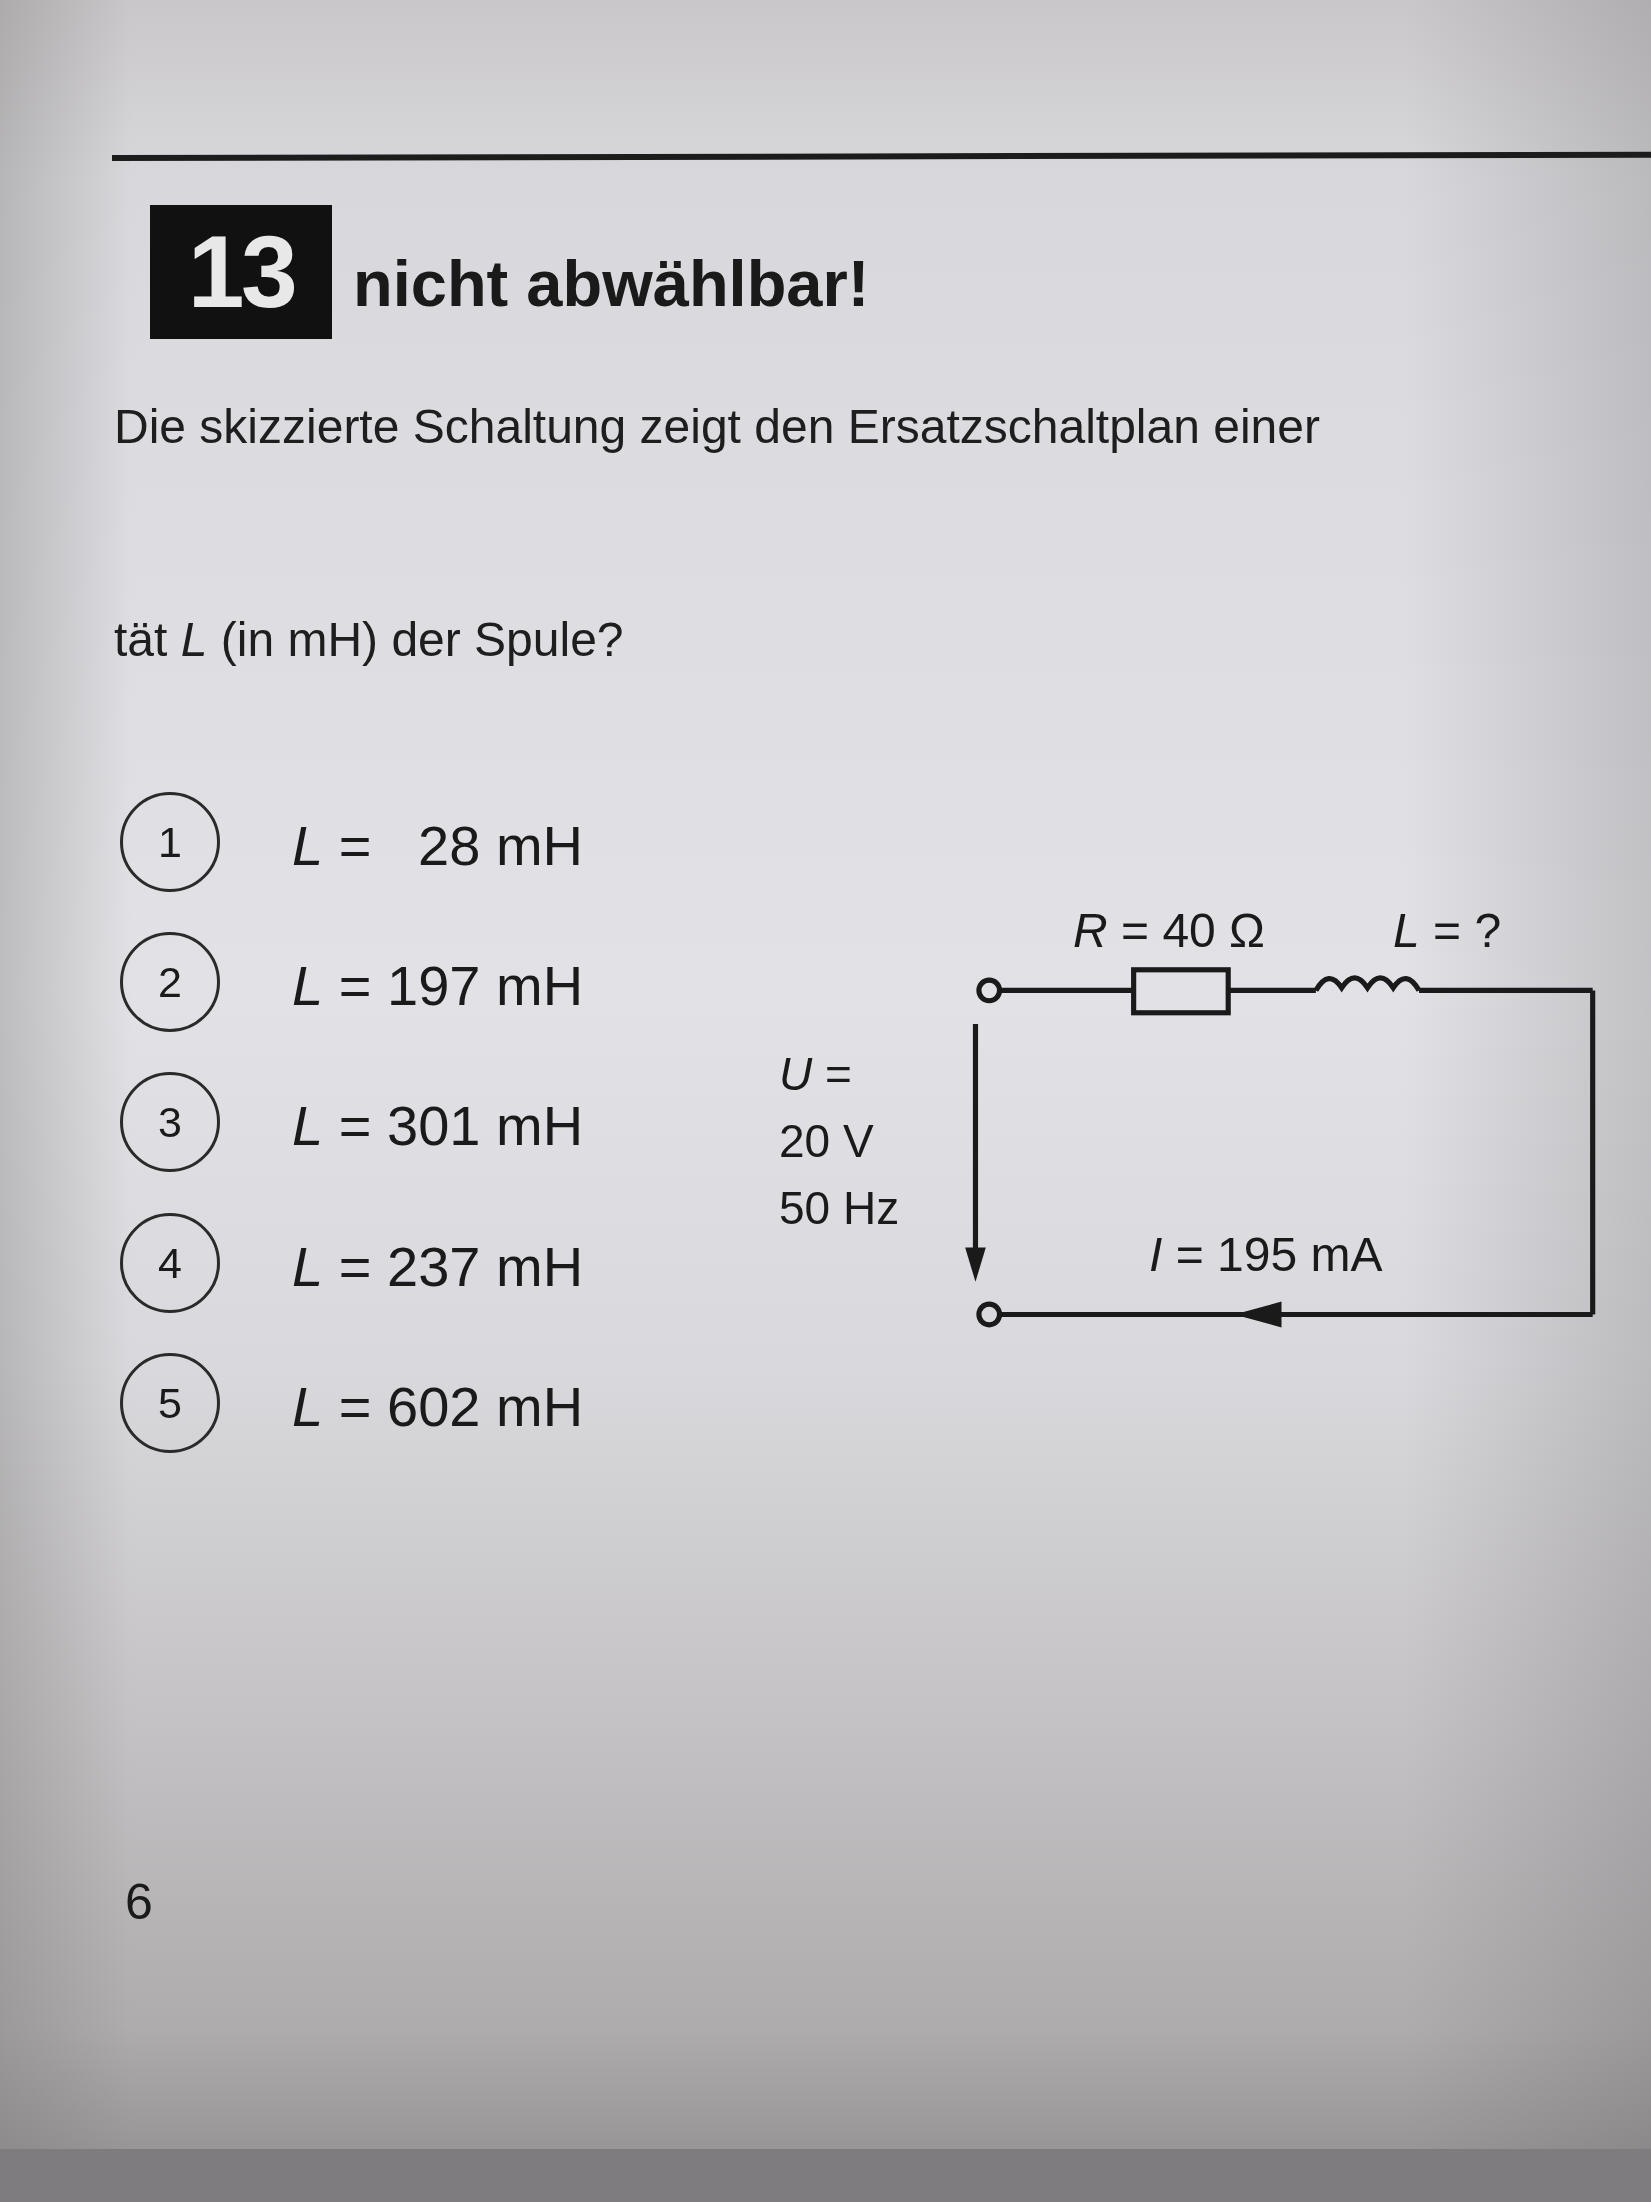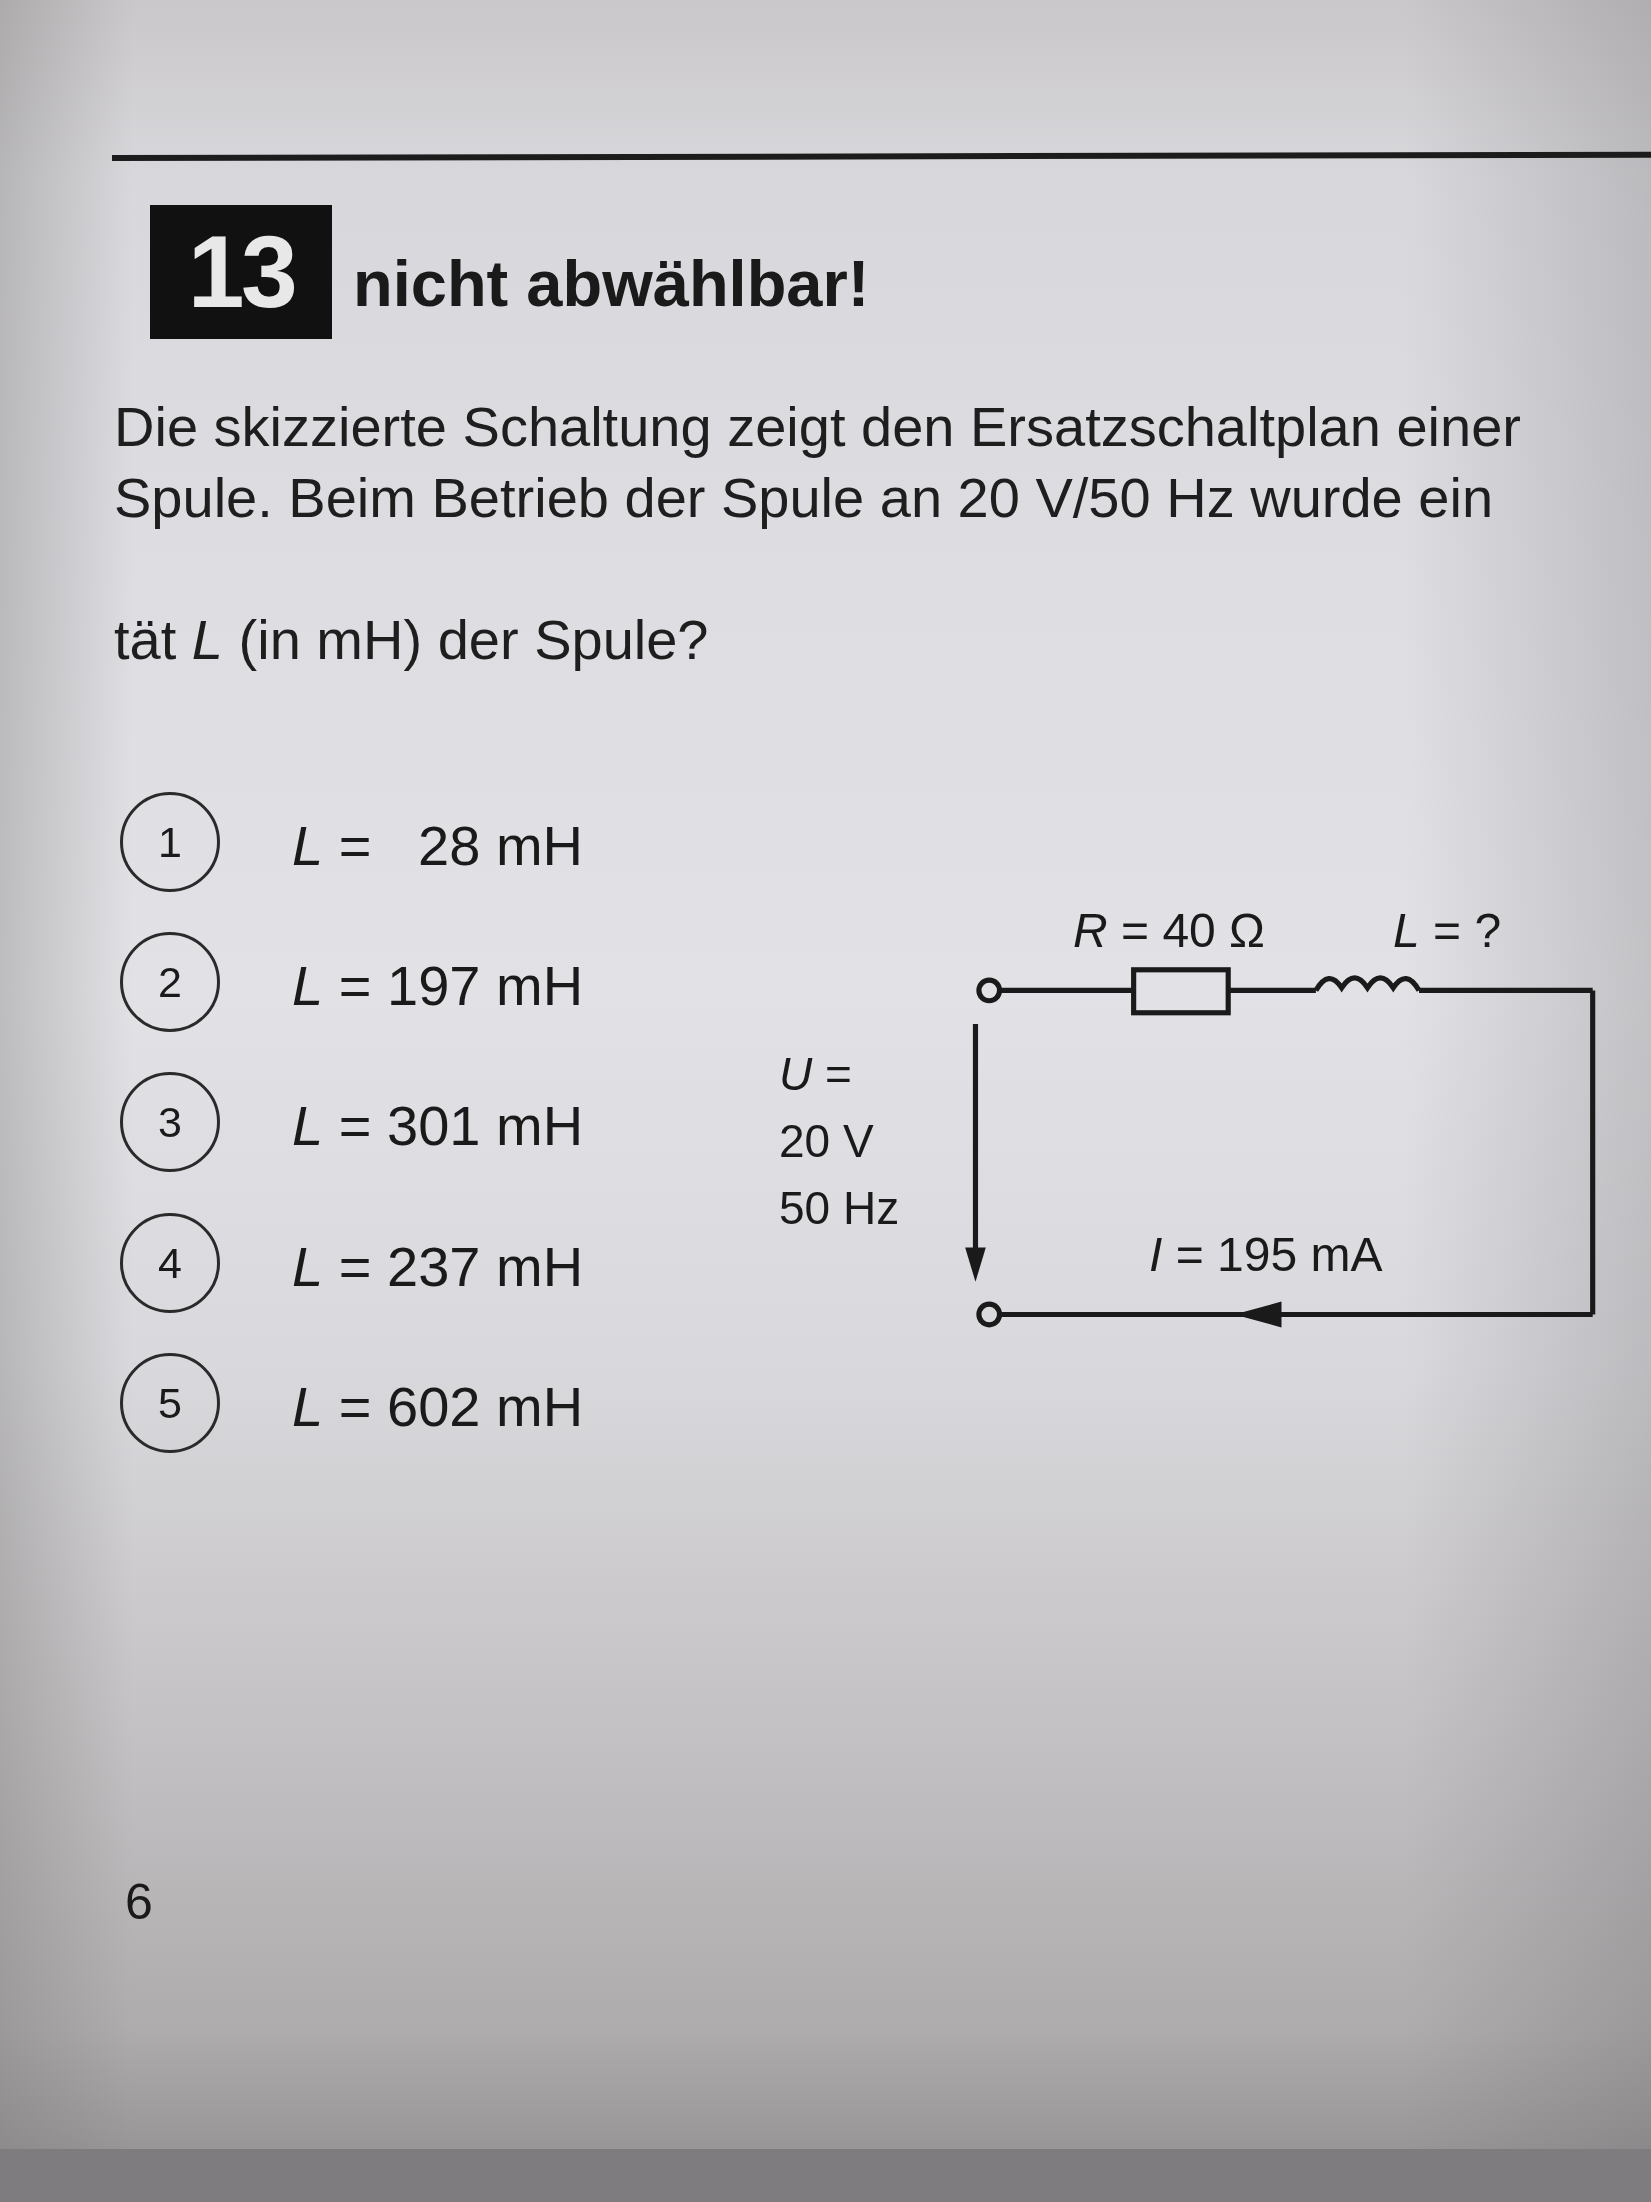--- a/index.html
+++ b/index.html
@@ -20,21 +20,21 @@
   .rule { position: absolute; left: 112px; top: 155px; width: 1549px; height: 6px; background: #1c1c1c; transform: rotate(-0.12deg); transform-origin: left center; }
   .qbox {
     position: absolute; left: 114px; top: 205px; width: 182px; height: 134px;
     background: #111; color: #e8e8e8;
     font-size: 102px; font-weight: bold; letter-spacing: -3.4px;
     display: flex; align-items: center; justify-content: center; line-height: 1; margin-left: 36px;
   }
   .qtitle { position: absolute; left: 353px; top: 251px; font-size: 65px; font-weight: bold; line-height: 1; }
   .qtext {
     position: absolute; left: 114px; top: 391px; width: 1514px;
-    font-size: 56px; line-height: 71px; color: #1e1e1e;
+    font-size: 48px; line-height: 71px; color: #1e1e1e;
   }
   .qtext i { font-style: italic; }
   .options { position: absolute; left: 120px; top: 792px; }
   .option { position: absolute; left: 0; height: 103px; width: 533px; }
   .option .circle {
     position: absolute; left: 0; top: 0; width: 100px; height: 100px; border-radius: 50%;
     border: 3.4px solid #2a2a2a; box-sizing: border-box;
     font-size: 43px; display: flex; align-items: center; justify-content: center;
   }
   .option .formula { position: absolute; left: 172px; top: 26px; font-size: 56px; line-height: 1; white-space: pre; }
@@ -54,21 +54,21 @@
 
 <div class="rule"></div>
 
 <div class="qbox">
   <span>13</span>
 </div>
 <div class="qtitle">nicht abwählbar!</div>
 
 <div class="qtext">
   <span>Die skizzierte Schaltung zeigt den Ersatzschaltplan einer</span><br>
-  <span>Spule. Beim Betrieb der Spule an 20 V/50 Hz wurde ein</span><br>
+  <br>
   <br>
   <span>tät </span><i>L</i><span> (in mH) der Spule?</span>
 </div>
 
 <div class="options">
   <div class="option" style="top:0px">
     <div class="circle">1</div>
     <div class="formula"><span class="var">L</span><span> = </span><span>  28 mH</span></div>
   </div>
   <div class="option" style="top:140px">

